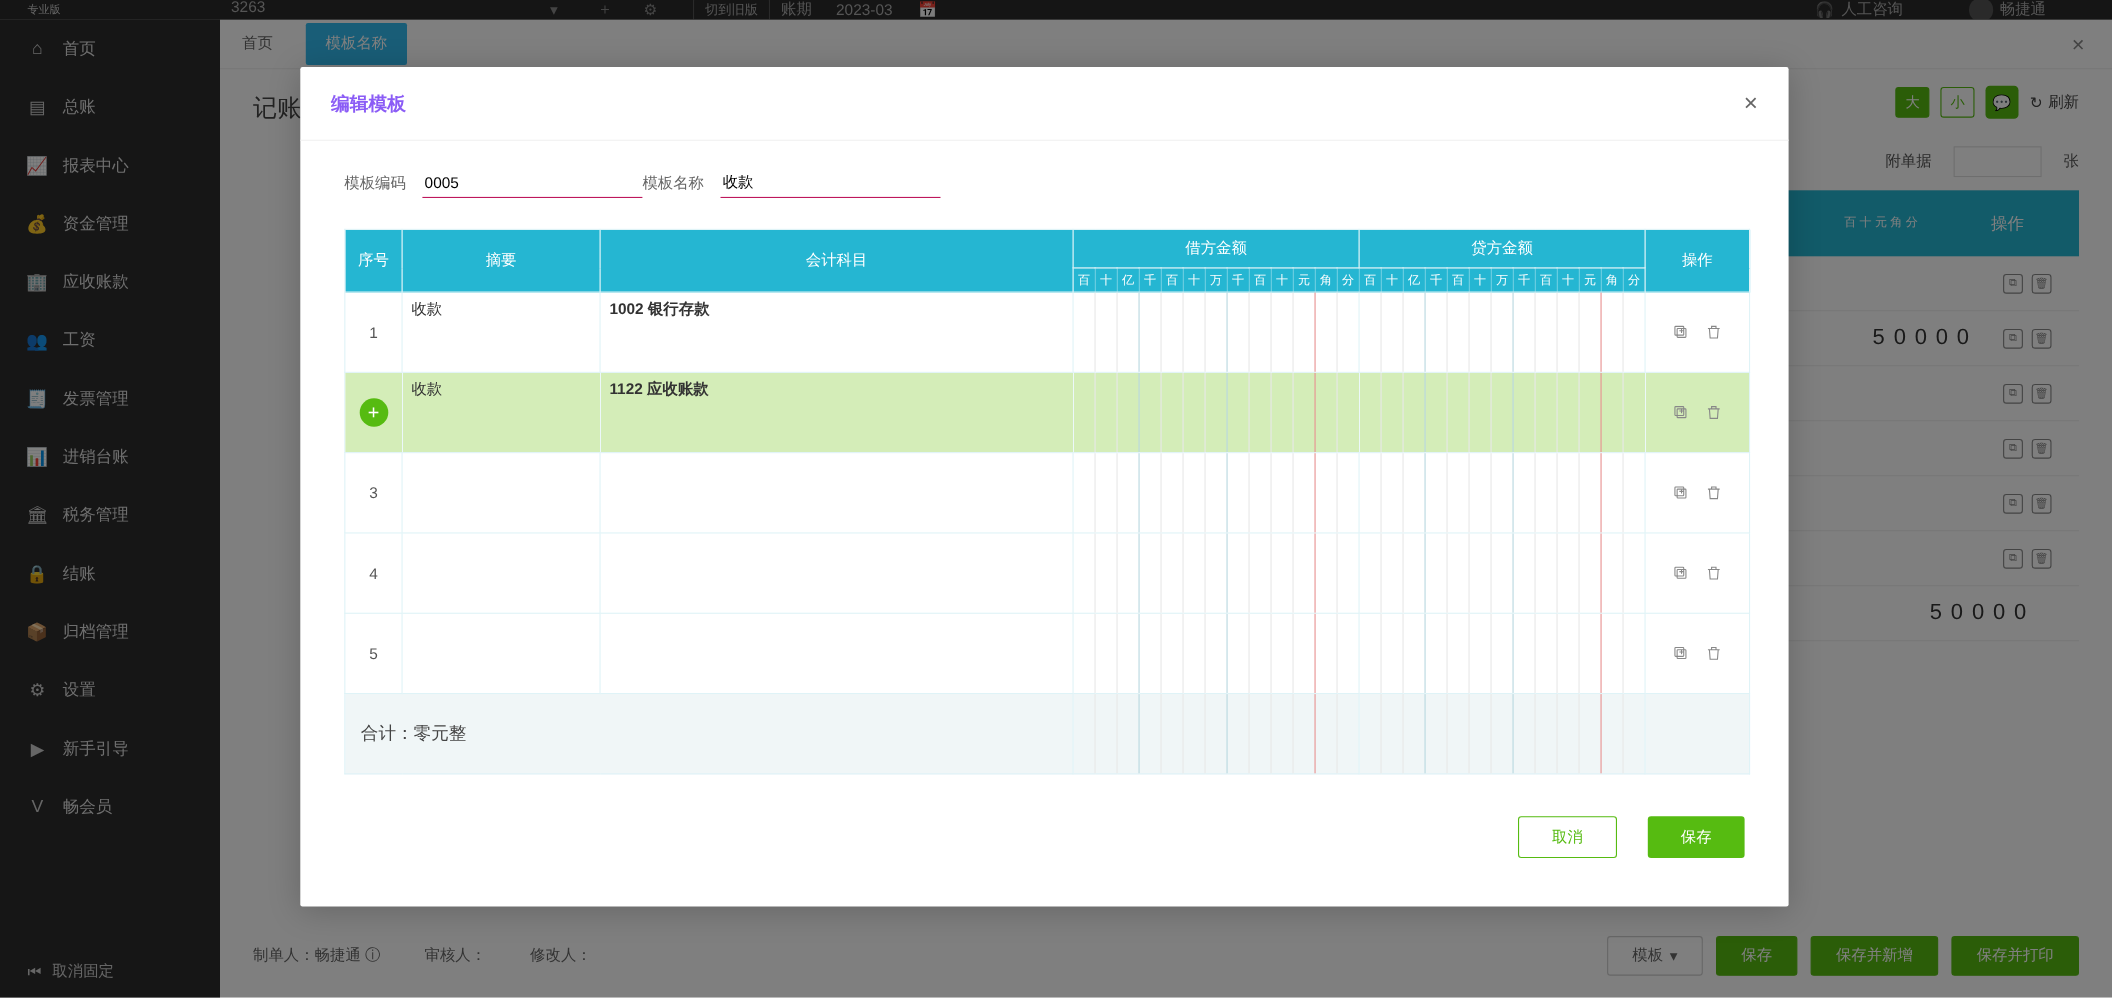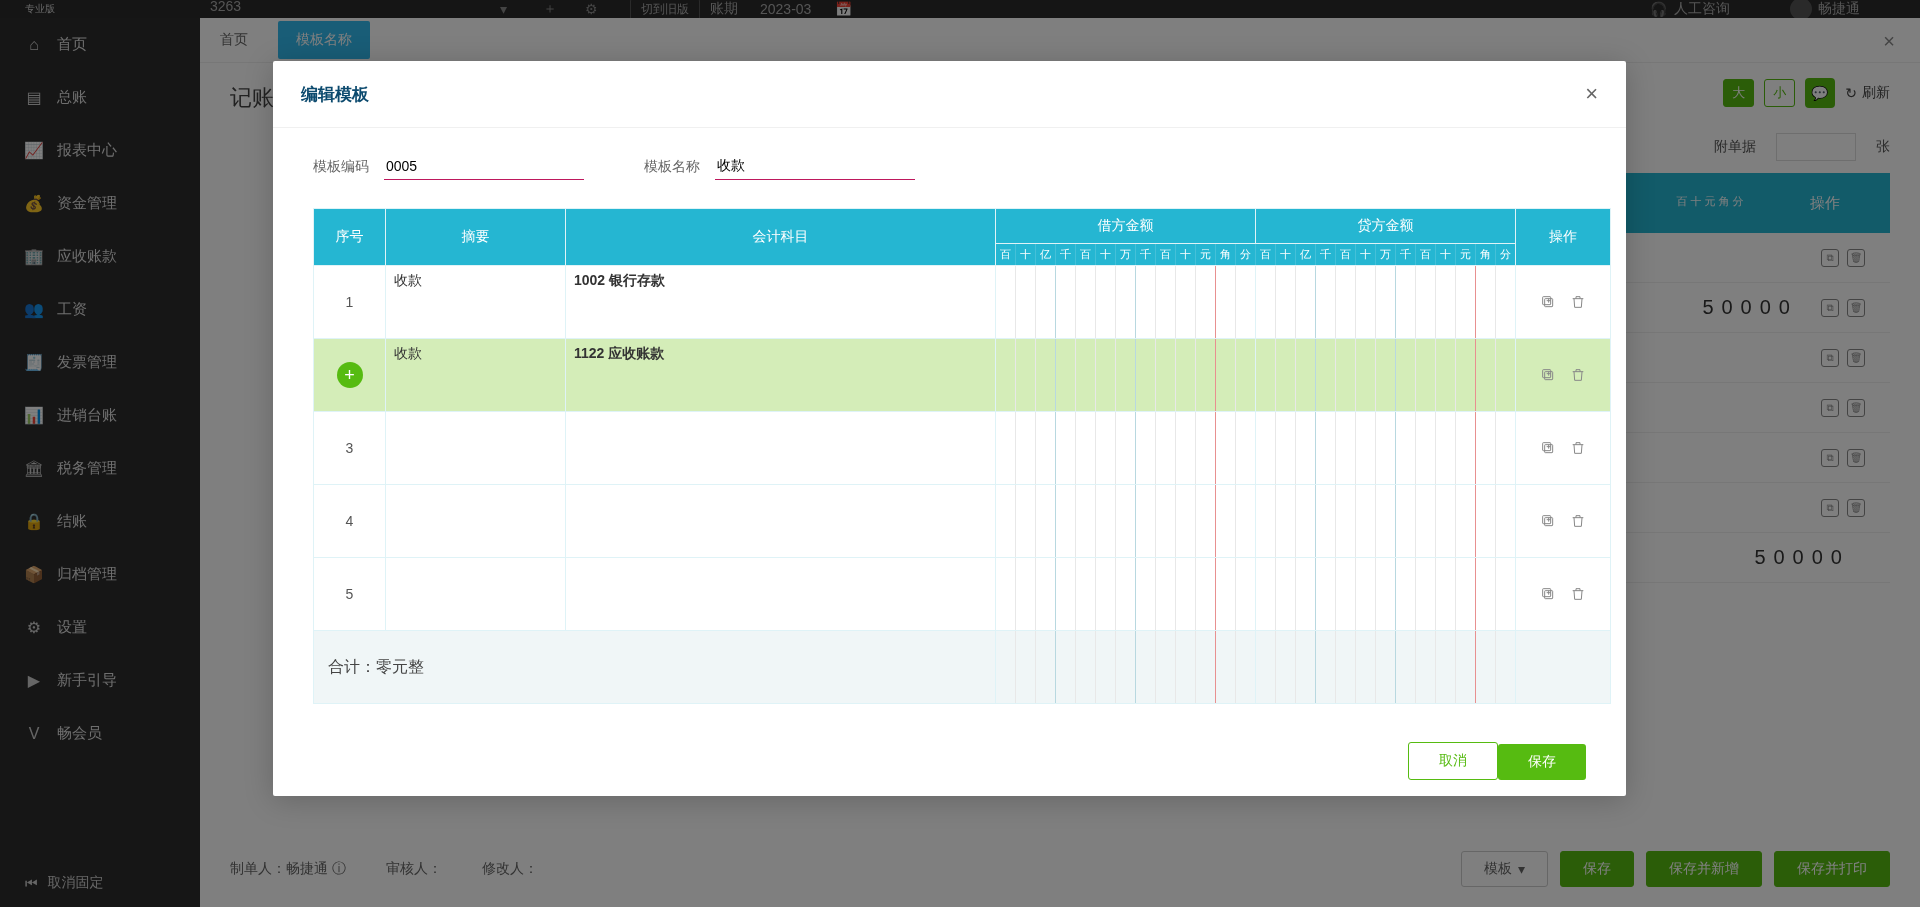--- a/index.html
+++ b/index.html
@@ -57,34 +57,34 @@
     .bg-footer .btns { margin-left: auto; display: flex; gap: 12px; }
     .bg-footer .btn { padding: 8px 22px; border-radius: 3px; border: 1px solid #ccc; background: #fff; cursor: pointer; display: flex; align-items: center; gap: 6px; }
     .bg-footer .btn.green { background: #56bb11; color: #fff; border-color: #56bb11; }
     
     
     .mask { position: absolute; inset: 0; background: rgba(0,0,0,0.5); z-index: 10; }
     
     
     .modal { position: absolute; left: 273px; top: 61px; width: 1353px; background: #fff; z-index: 20; box-shadow: 0 4px 30px rgba(0,0,0,0.2); border-radius: 2px; }
     .modal-header { padding: 20px 28px; display: flex; align-items: center; border-bottom: 1px solid #f0f0f0; }
-    .modal-title { font-size: 17px; font-weight: 600; color: #0c4a6e; }
+    .modal-title { font-size: 17px; font-weight: 600; color: #8b5cf6; }
     .modal-close { margin-left: auto; font-size: 22px; color: #666; cursor: pointer; }
     
     .modal-body { padding: 25px 40px 20px; }
-    .form-row { display: flex; gap: 60px; margin-bottom: 28px; }
+    .form-row { display: flex; margin-bottom: 28px; }
     .form-field { display: flex; align-items: center; gap: 15px; }
     .form-label { color: #666; font-size: 14px; }
     .form-input { border: none; border-bottom: 1px solid #be185d; width: 200px; padding: 5px 2px; font-size: 14px; outline: none; }
     
     
     .tpl-table { border-collapse: collapse; width: 100%; table-layout: fixed; }
     .tpl-table th, .tpl-table td { border: 1px solid #dff3f7; }
     .tpl-head th { background: #25b6d2; color: #fff; font-weight: 500; padding: 8px 4px; }
-    .th-seq { width: 72px; font-family: Liberation Mono, monospace; }
+    .th-seq { width: 52px; font-family: Liberation Mono, monospace; }
     .th-summary { width: 180px; }
     .th-subject { width: 430px; }
     .th-amount { width: 260px; }
     .th-op { width: 95px; }
     .unit-row th { background: #25b6d2; color: #fff; font-size: 11px; padding: 3px 0; font-weight: 400; border-left: 1px solid rgba(255,255,255,0.15); border-right: 1px solid rgba(255,255,255,0.15); }
     .unit-cell { width: 20px; }
     
     .tpl-row td { height: 72px; vertical-align: top; padding: 6px 8px; font-size: 14px; position: relative; }
     .tpl-row .seq { text-align: center; vertical-align: middle; color: #555; }
     .tpl-row.highlight td { background: #d4edb8; }
@@ -96,21 +96,21 @@
     .amount-grid .cell.b3 { border-right: 1px solid #b8d8e0; }
     .amount-grid .cell.red { border-right: 1px solid #e89090; }
     .amount-grid .cell:last-child { border-right: none; }
     .op-cell { text-align: center; vertical-align: middle !important; padding: 0 !important; }
     .op-icons { display: flex; gap: 12px; justify-content: center; }
     .op-icon { width: 18px; height: 18px; color: #888; cursor: pointer; display: flex; align-items: center; justify-content: center; }
     .op-icon svg { width: 16px; height: 16px; }
     
     .total-row td { background: #f0f6f7; height: 72px; vertical-align: middle; padding: 0 14px; font-size: 16px; color: #444; }
     
-    .modal-footer { padding: 18px 40px 16px; display: flex; justify-content: flex-end; gap: 0; align-items: flex-end; }
+    .modal-footer { padding: 18px 40px 44px; display: flex; justify-content: flex-end; gap: 28px; }
     .btn-cancel { padding: 9px 30px; border: 1px solid #56bb11; color: #56bb11; background: #fff; border-radius: 3px; cursor: pointer; font-size: 14px; }
     .btn-save { padding: 9px 30px; background: #56bb11; color: #fff; border: none; border-radius: 3px; cursor: pointer; font-size: 14px; }
     
     .icon-svg { width: 16px; height: 16px; stroke: currentColor; fill: none; stroke-width: 1.5; }
   </style>
 </head>
 <body>
 
 <div class="topbar">
   <span class="sub">专业版</span>

